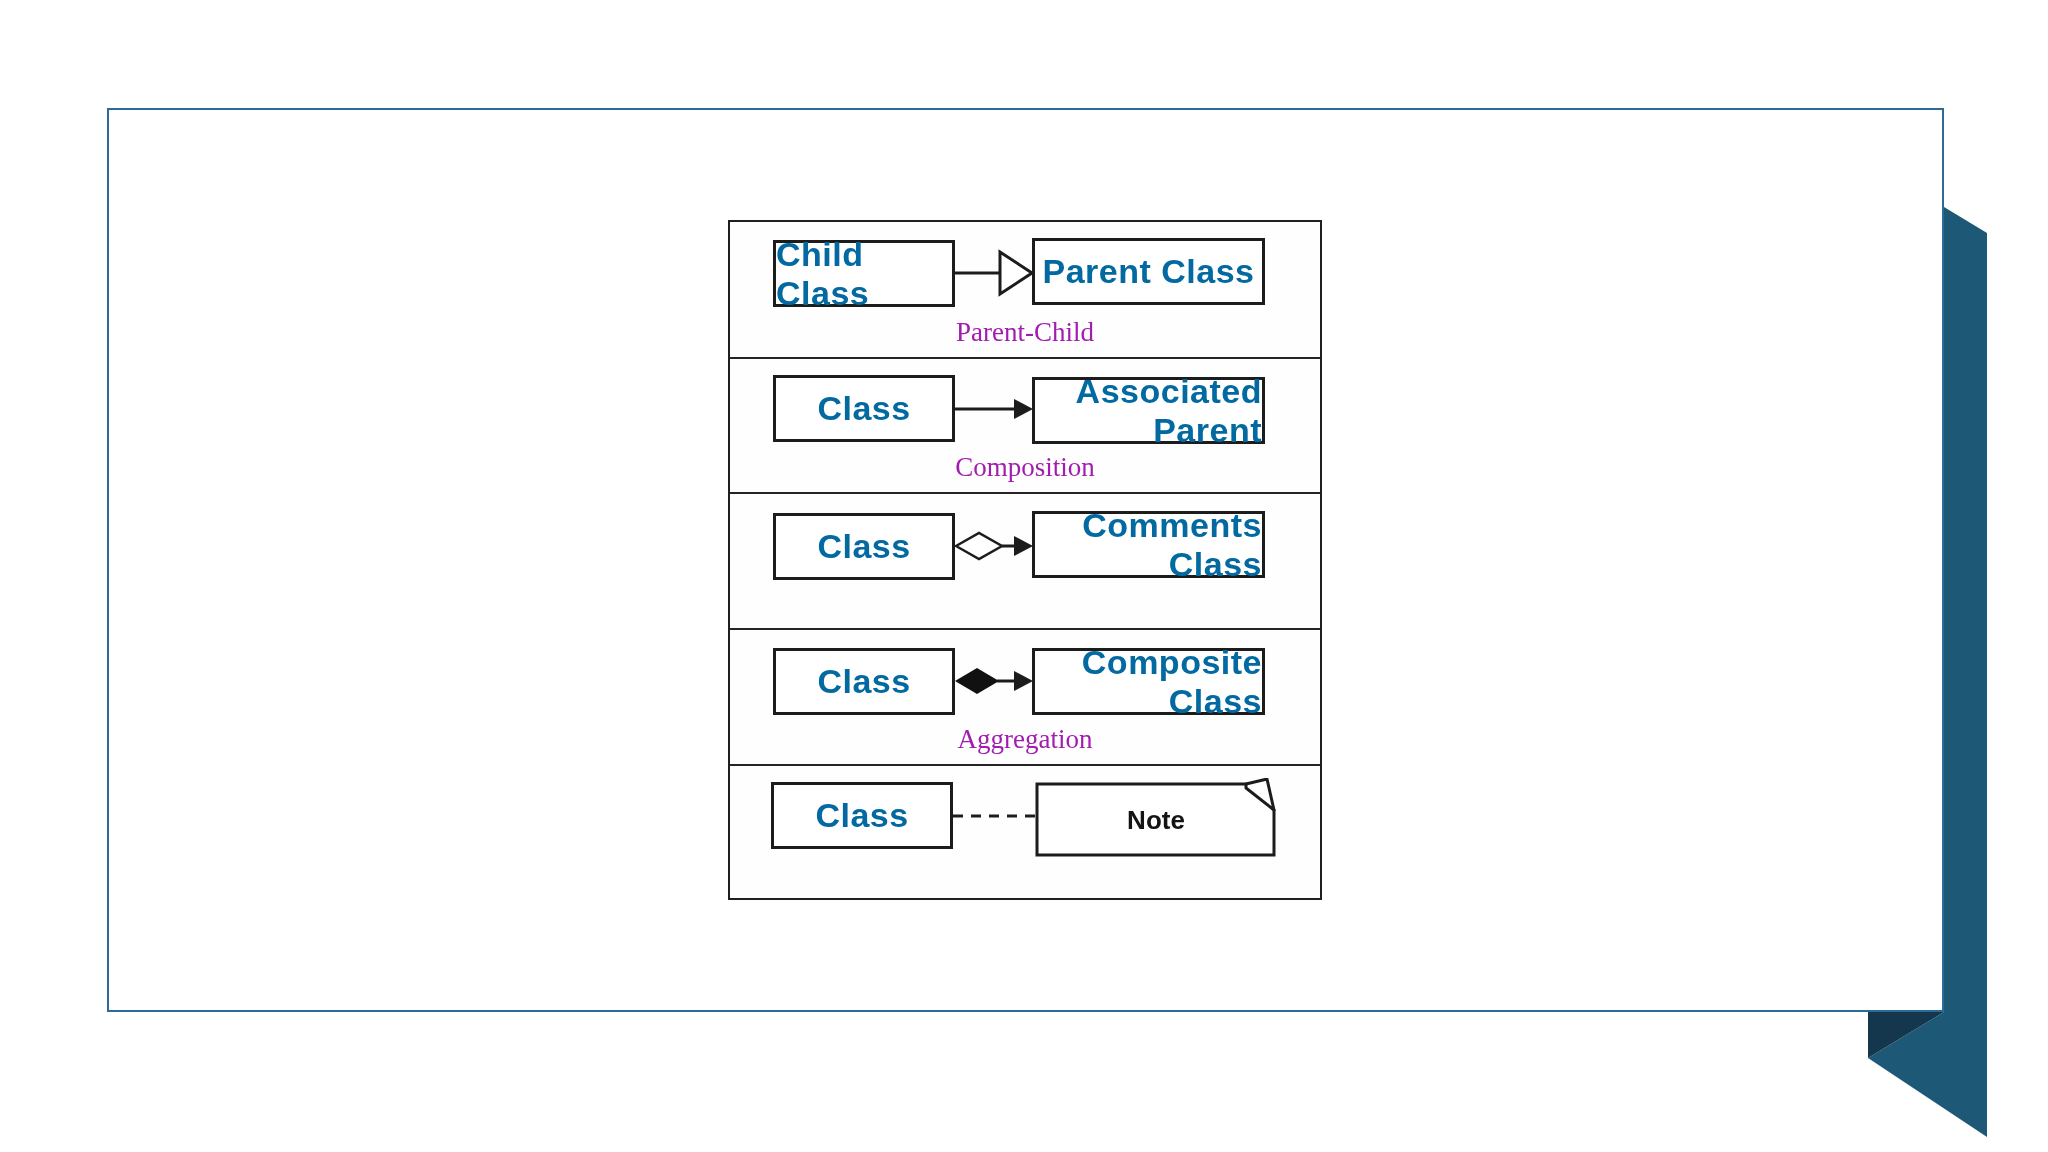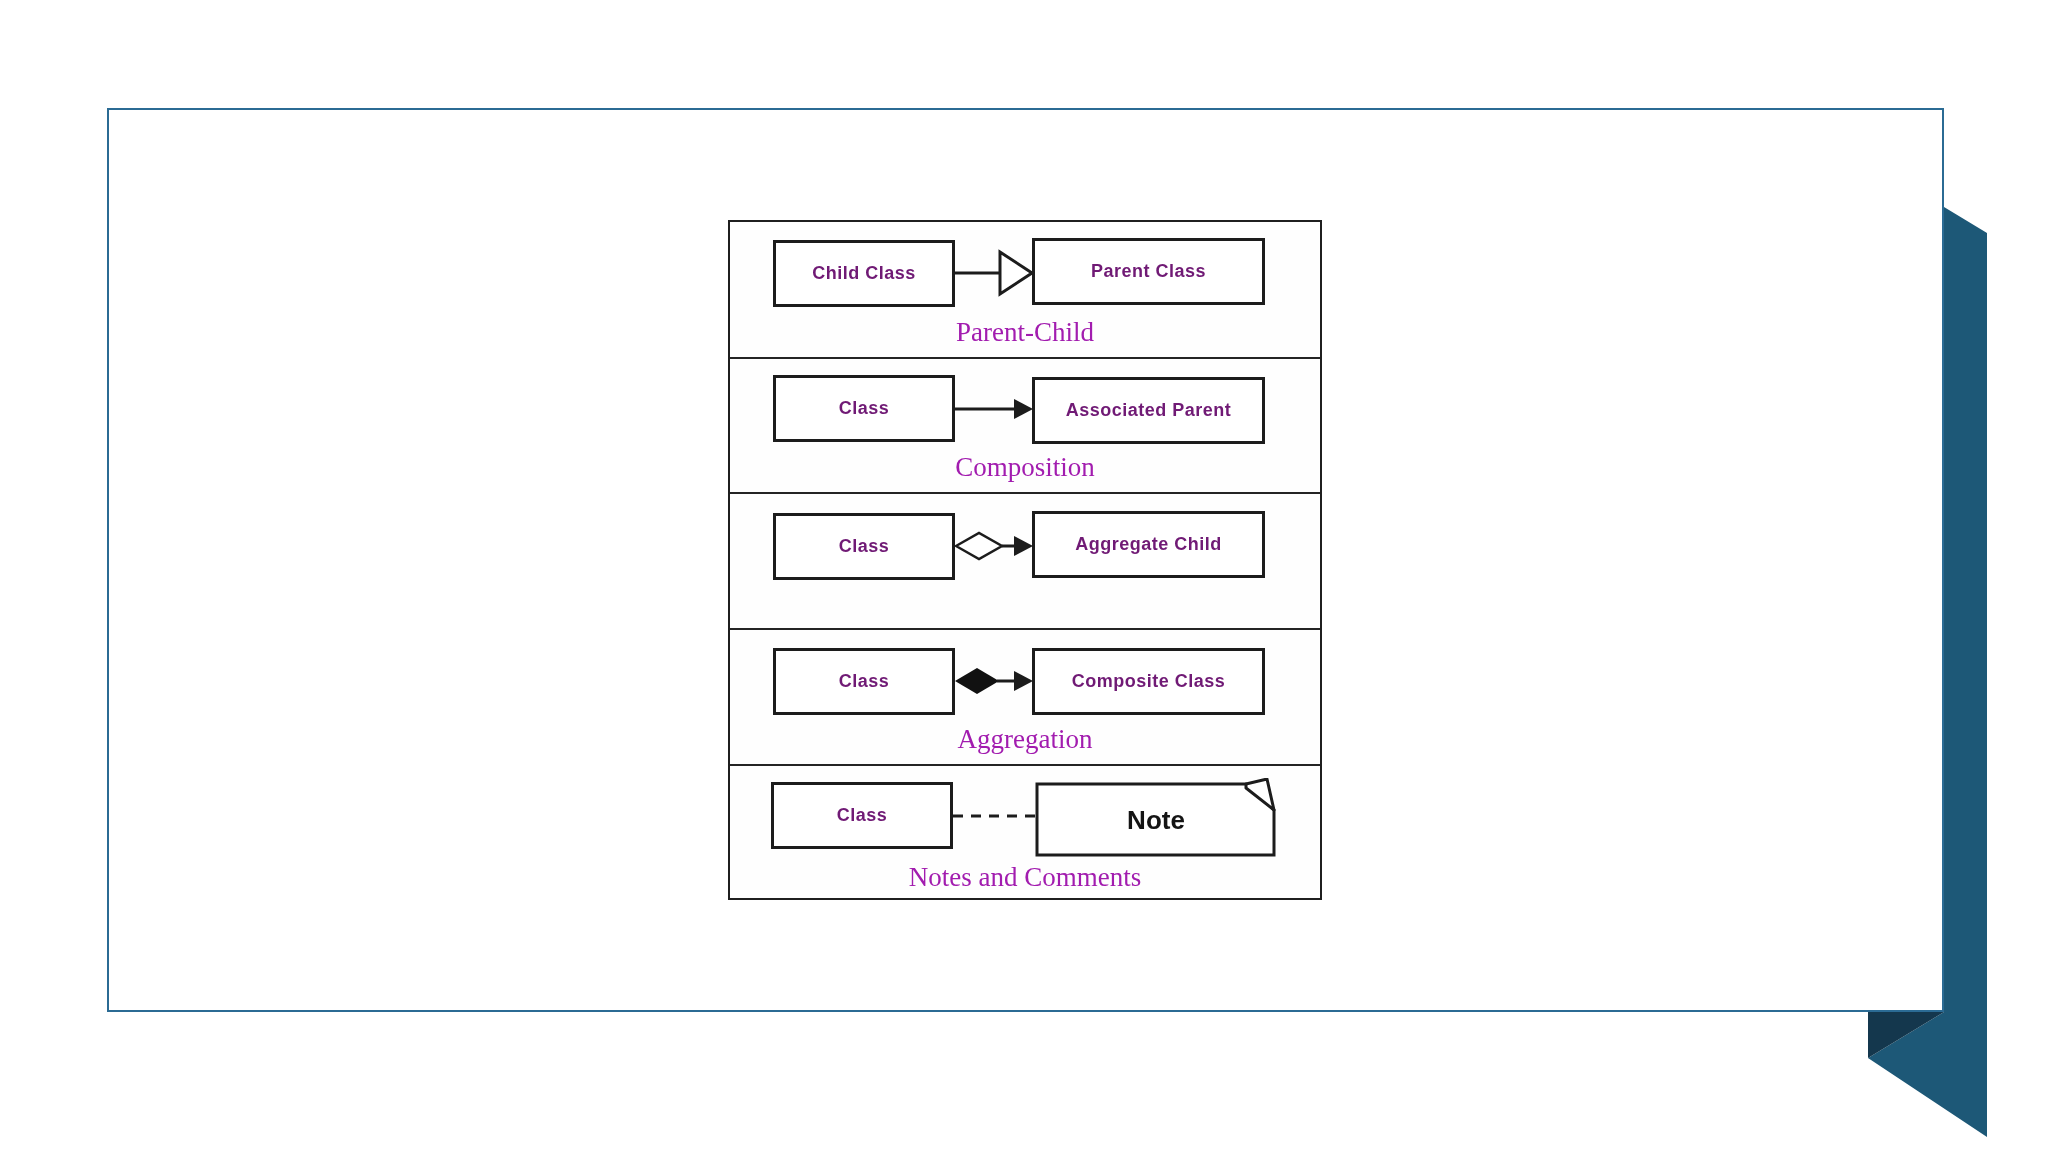--- a/index.html
+++ b/index.html
@@ -35,22 +35,22 @@
     position: absolute; left: 0; width: 100%; height: 2px;
     background: #242424;
   }
   .ubox {
     position: absolute;
     box-sizing: border-box;
     border: 3px solid #1c1c1c;
     background: #fff;
     display: flex; align-items: center; justify-content: center;
     font-weight: bold;
-    font-size: 18px;
-    color: #701a75;
+    font-size: 34px;
+    color: #0369a1;
     letter-spacing: 0.5px;
     font-family: "Liberation Sans", sans-serif;
   }
   .ubox.left  { left: 43px;  width: 182px; height: 67px; }
   .ubox.right { left: 302px; width: 233px; height: 67px; text-align: right; }
   .caption {
     position: absolute; left: 0; right: 0;
     text-align: center;
     font-family: "Liberation Serif", serif;
     font-size: 27px;
@@ -104,21 +104,21 @@
 
     <div class="ubox left" style="top:291px">
       <span>Class</span>
     </div>
     <svg class="connector" style="top:296px" viewBox="0 0 79 56">
       <polygon class="ink-stroke" points="1,28 24,15 47,28 24,41" fill="#ffffff" stroke-width="2.5"></polygon>
       <line class="ink-stroke" x1="47" y1="28" x2="64" y2="28" stroke-width="3"></line>
       <polygon points="59,18 78,28 59,38" fill="#1c1c1c"></polygon>
     </svg>
     <div class="ubox right" style="top:289px">
-      <span>Aggregate Child</span>
+      <span>Comments Class</span>
     </div>
 
     <div class="ubox left" style="top:426px">
       <span>Class</span>
     </div>
     <svg class="connector" style="top:431px" viewBox="0 0 79 56">
       <polygon points="0,28 22,15 44,28 22,41" fill="#111111"></polygon>
       <line class="ink-stroke" x1="42" y1="28" x2="64" y2="28" stroke-width="3"></line>
       <polygon points="59,18 78,28 59,38" fill="#1c1c1c"></polygon>
     </svg>
@@ -131,16 +131,15 @@
       <span>Class</span>
     </div>
     <svg class="connector" style="top:584px; left:221px; width:87px; height:20px;" viewBox="0 0 87 20">
       <line class="ink-stroke" x1="2" y1="10" x2="86" y2="10" stroke-width="3" stroke-dasharray="10 8"></line>
     </svg>
     <svg style="position:absolute; left:304px; top:556px; width:252px; height:80px;" viewBox="0 0 252 80">
       <polygon class="ink-stroke" points="3,6 212,6 240,32 240,77 3,77" fill="#ffffff" stroke-width="3"></polygon>
       <polygon class="ink-stroke" points="212,6 233,1 240,32 212,10" fill="#ffffff" stroke-width="3" stroke-linejoin="round"></polygon>
       <text x="122" y="51" text-anchor="middle" font-family="Liberation Sans, sans-serif" font-size="26" font-weight="bold" fill="#141414">Note</text>
     </svg>
-    <div class="caption" style="top:640px">Notes and Comments</div>
 
   </div>
 </div>
 
 </body></html>

